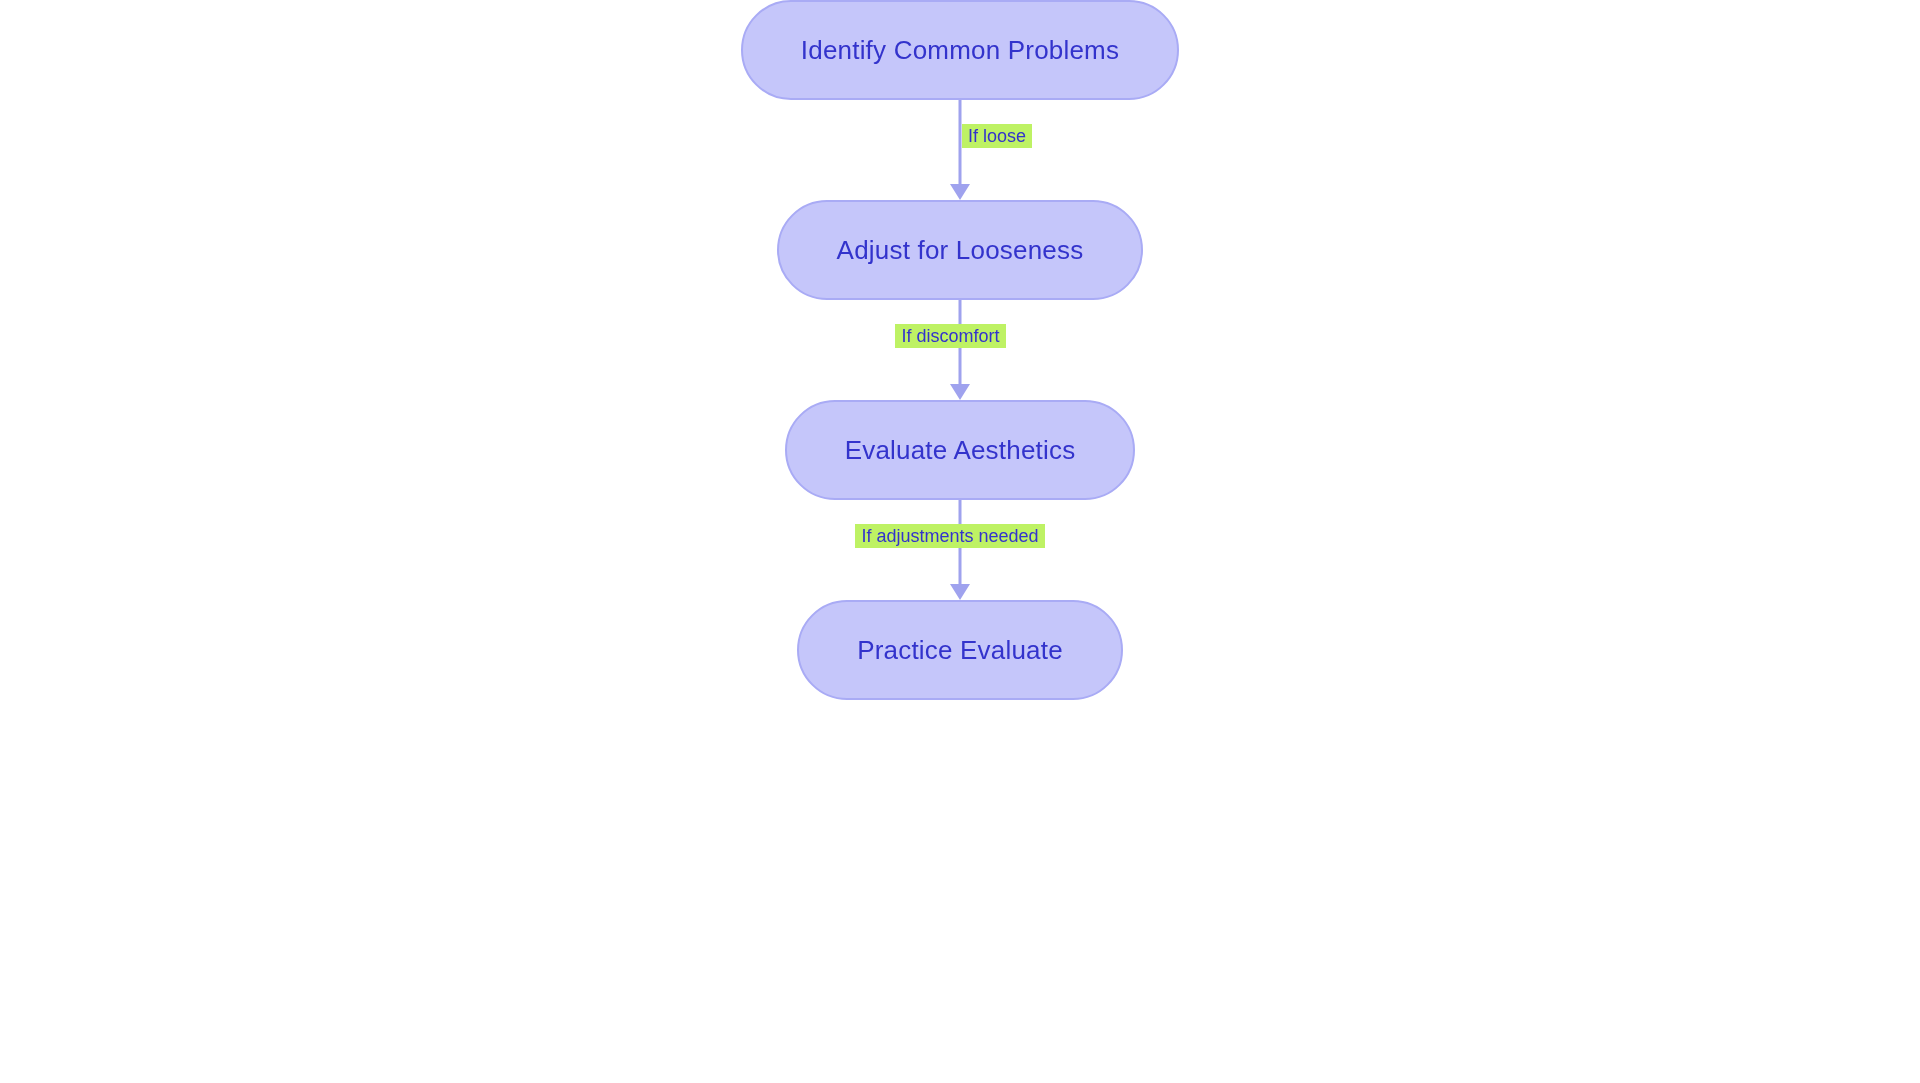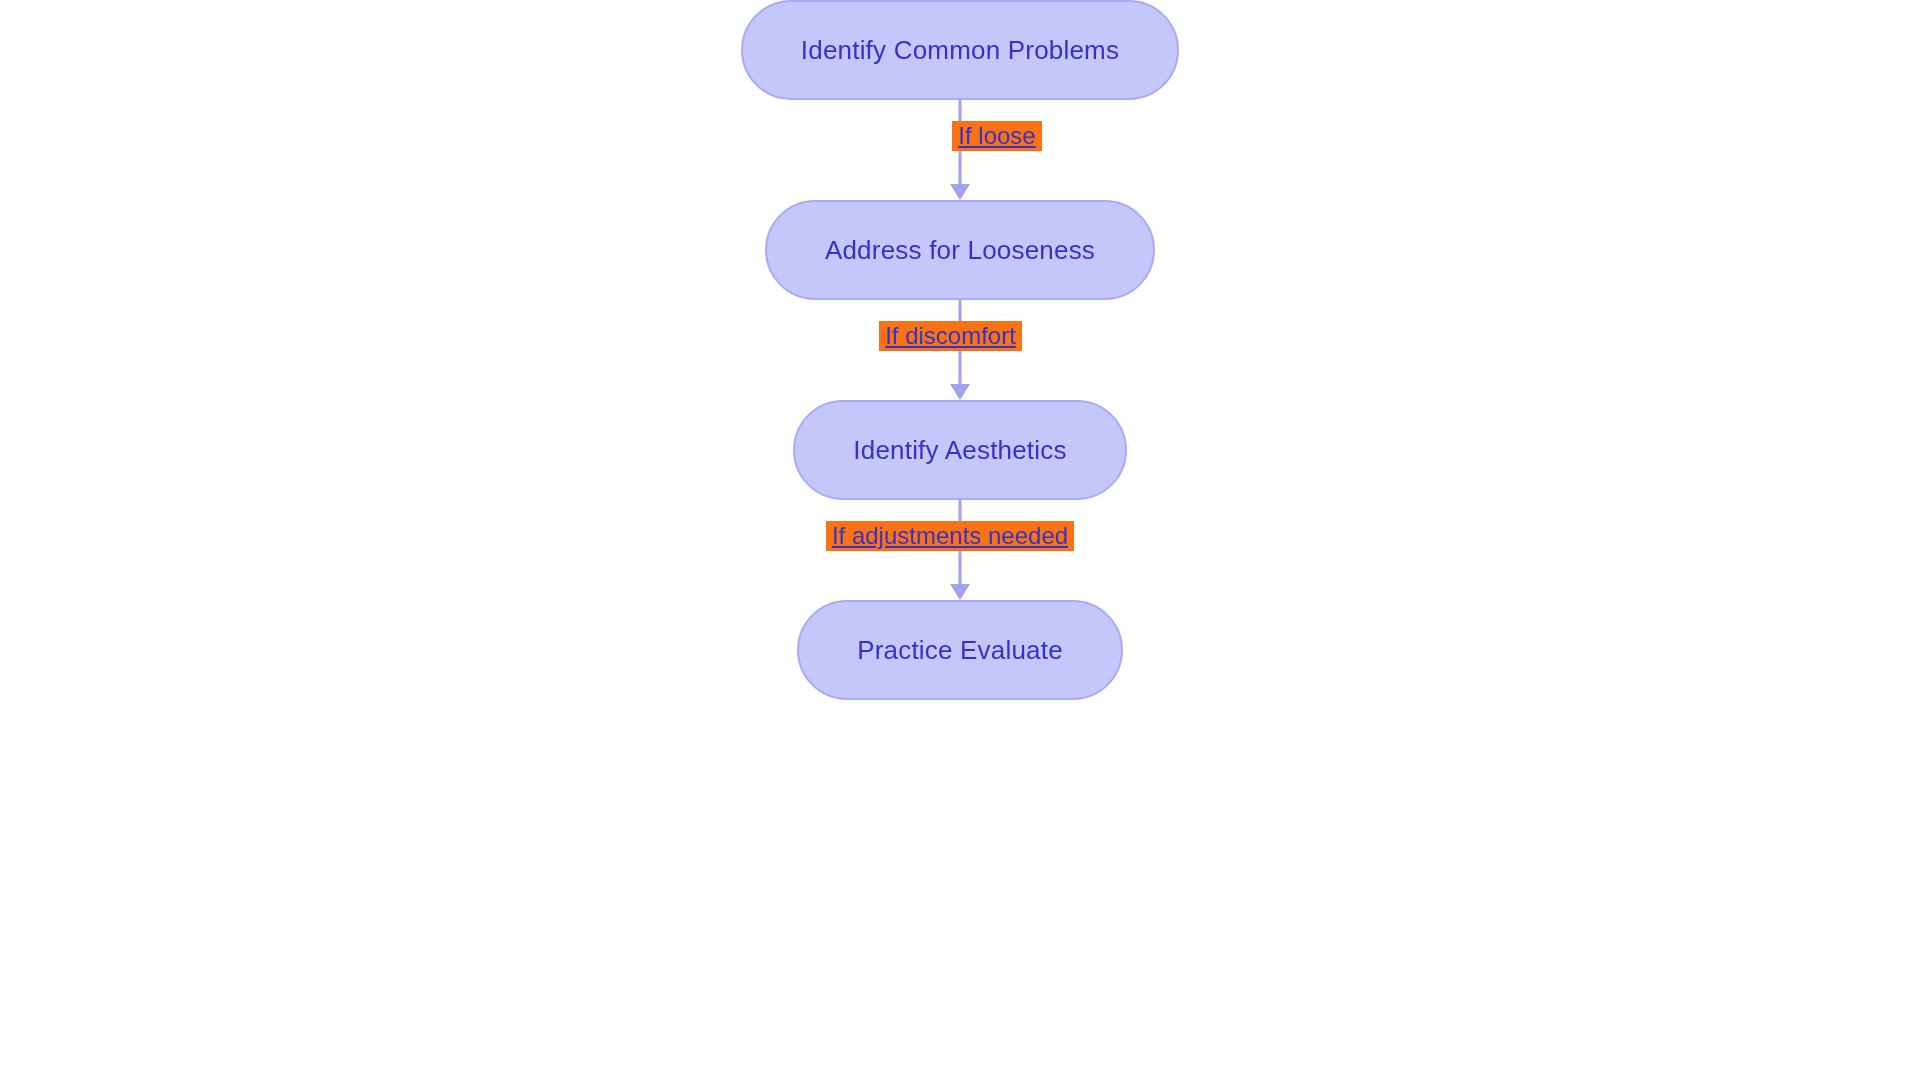--- a/index.html
+++ b/index.html
@@ -78,27 +78,26 @@
     width: 0;
     height: 0;
     border-left: 10px solid transparent;
     border-right: 10px solid transparent;
     border-top: 16px solid #9fa2ee;
   }
   .edge-label {
     position: relative;
     z-index: 2;
     color: #3333cc;
-    font-size: 24px;
+    font-size: 18px;
     line-height: 1;
-    background: #f97316;
+    background: #bef264;
     padding: 3px 6px;
     white-space: nowrap;
     transform: translateY(-14px);
-    text-decoration: underline;
   }
   .edge-label.offset-right {
     margin-left: 74px;
   }
   .edge-label.offset-left-sm {
     margin-right: 19px;
   }
   .edge-label.offset-left-md {
     margin-right: 20px;
   }
@@ -116,33 +115,33 @@
       <span>Identify Common Problems</span>
     </div>
 
     <div class="edge">
       <span class="edge-line"></span>
       <span class="edge-arrow"></span>
       <span class="edge-label offset-right">If loose</span>
     </div>
 
     <div class="node">
-      <span>Address for Looseness</span>
+      <span>Adjust for Looseness</span>
     </div>
 
     <div class="edge">
       <span class="edge-line"></span>
       <span class="edge-arrow"></span>
       <span class="edge-label offset-left-sm">If discomfort</span>
     </div>
 
 
 
     <div class="node">
-      <span>Identify Aesthetics</span>
+      <span>Evaluate Aesthetics</span>
     </div>
 
     <div class="edge">
       <span class="edge-line"></span>
       <span class="edge-arrow"></span>
       <span class="edge-label offset-left-lg">If adjustments needed</span>
     </div>
 
     <div class="node">
       <span>Practice Evaluate</span>

